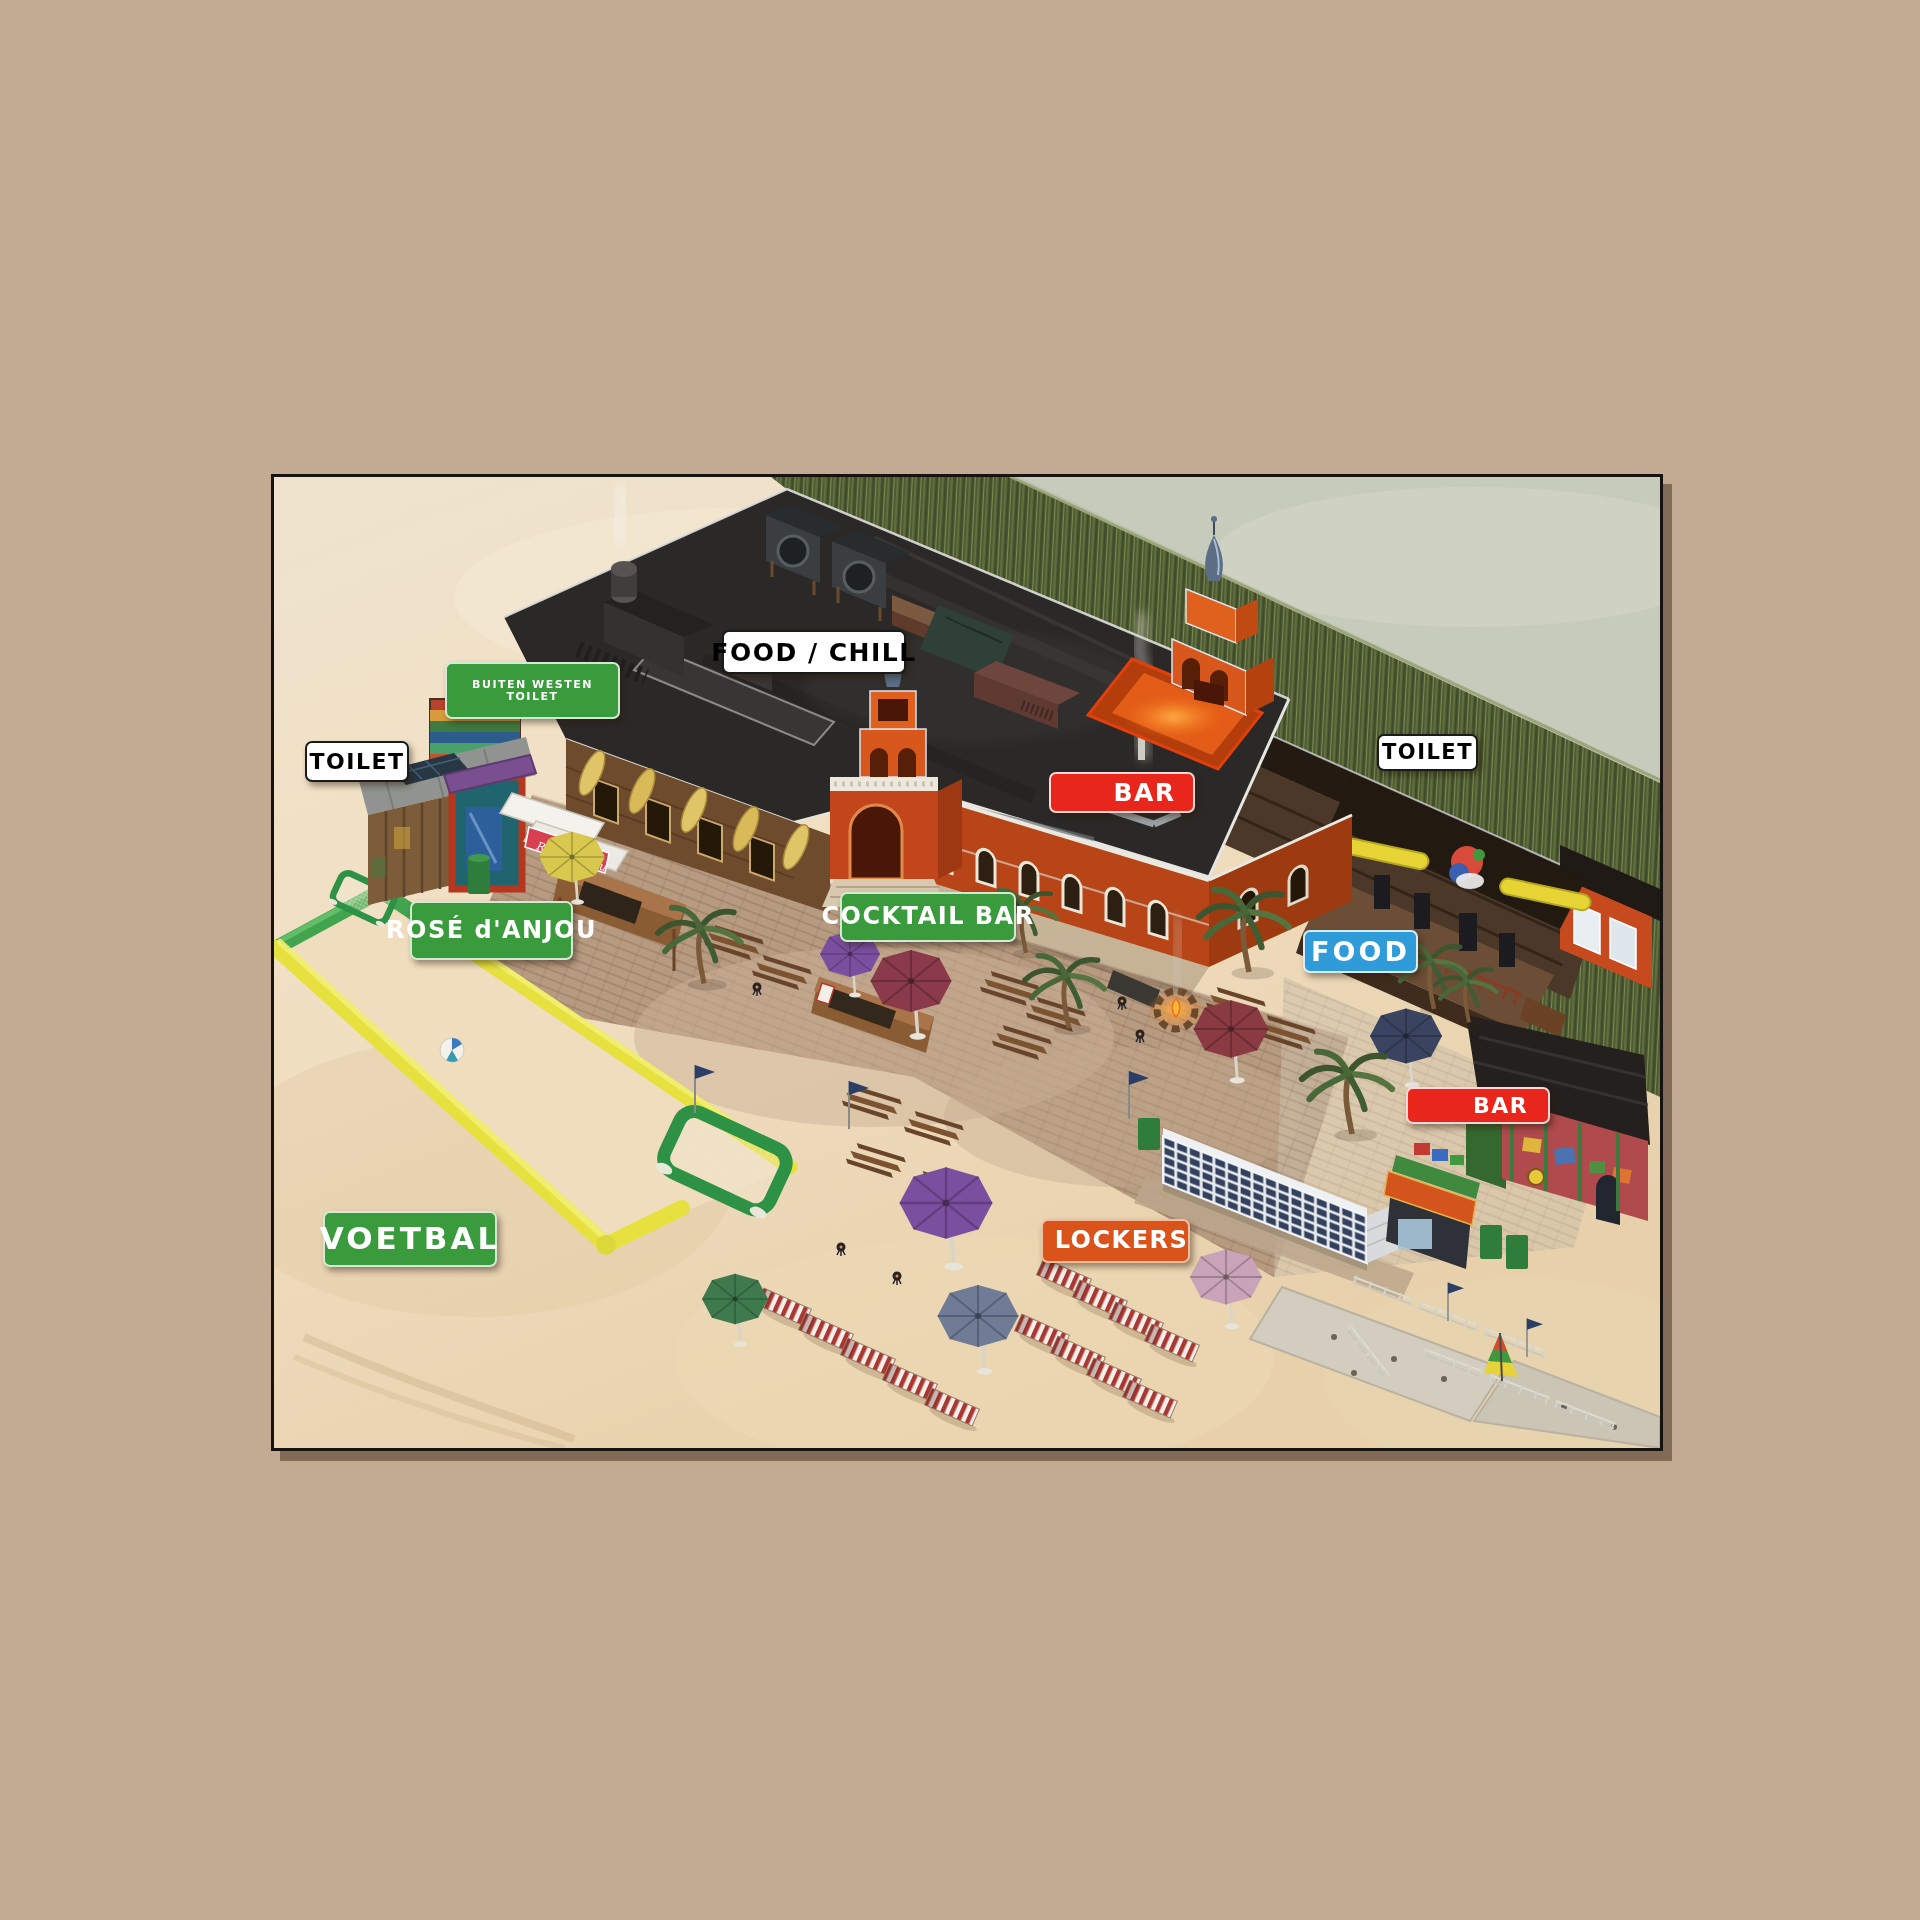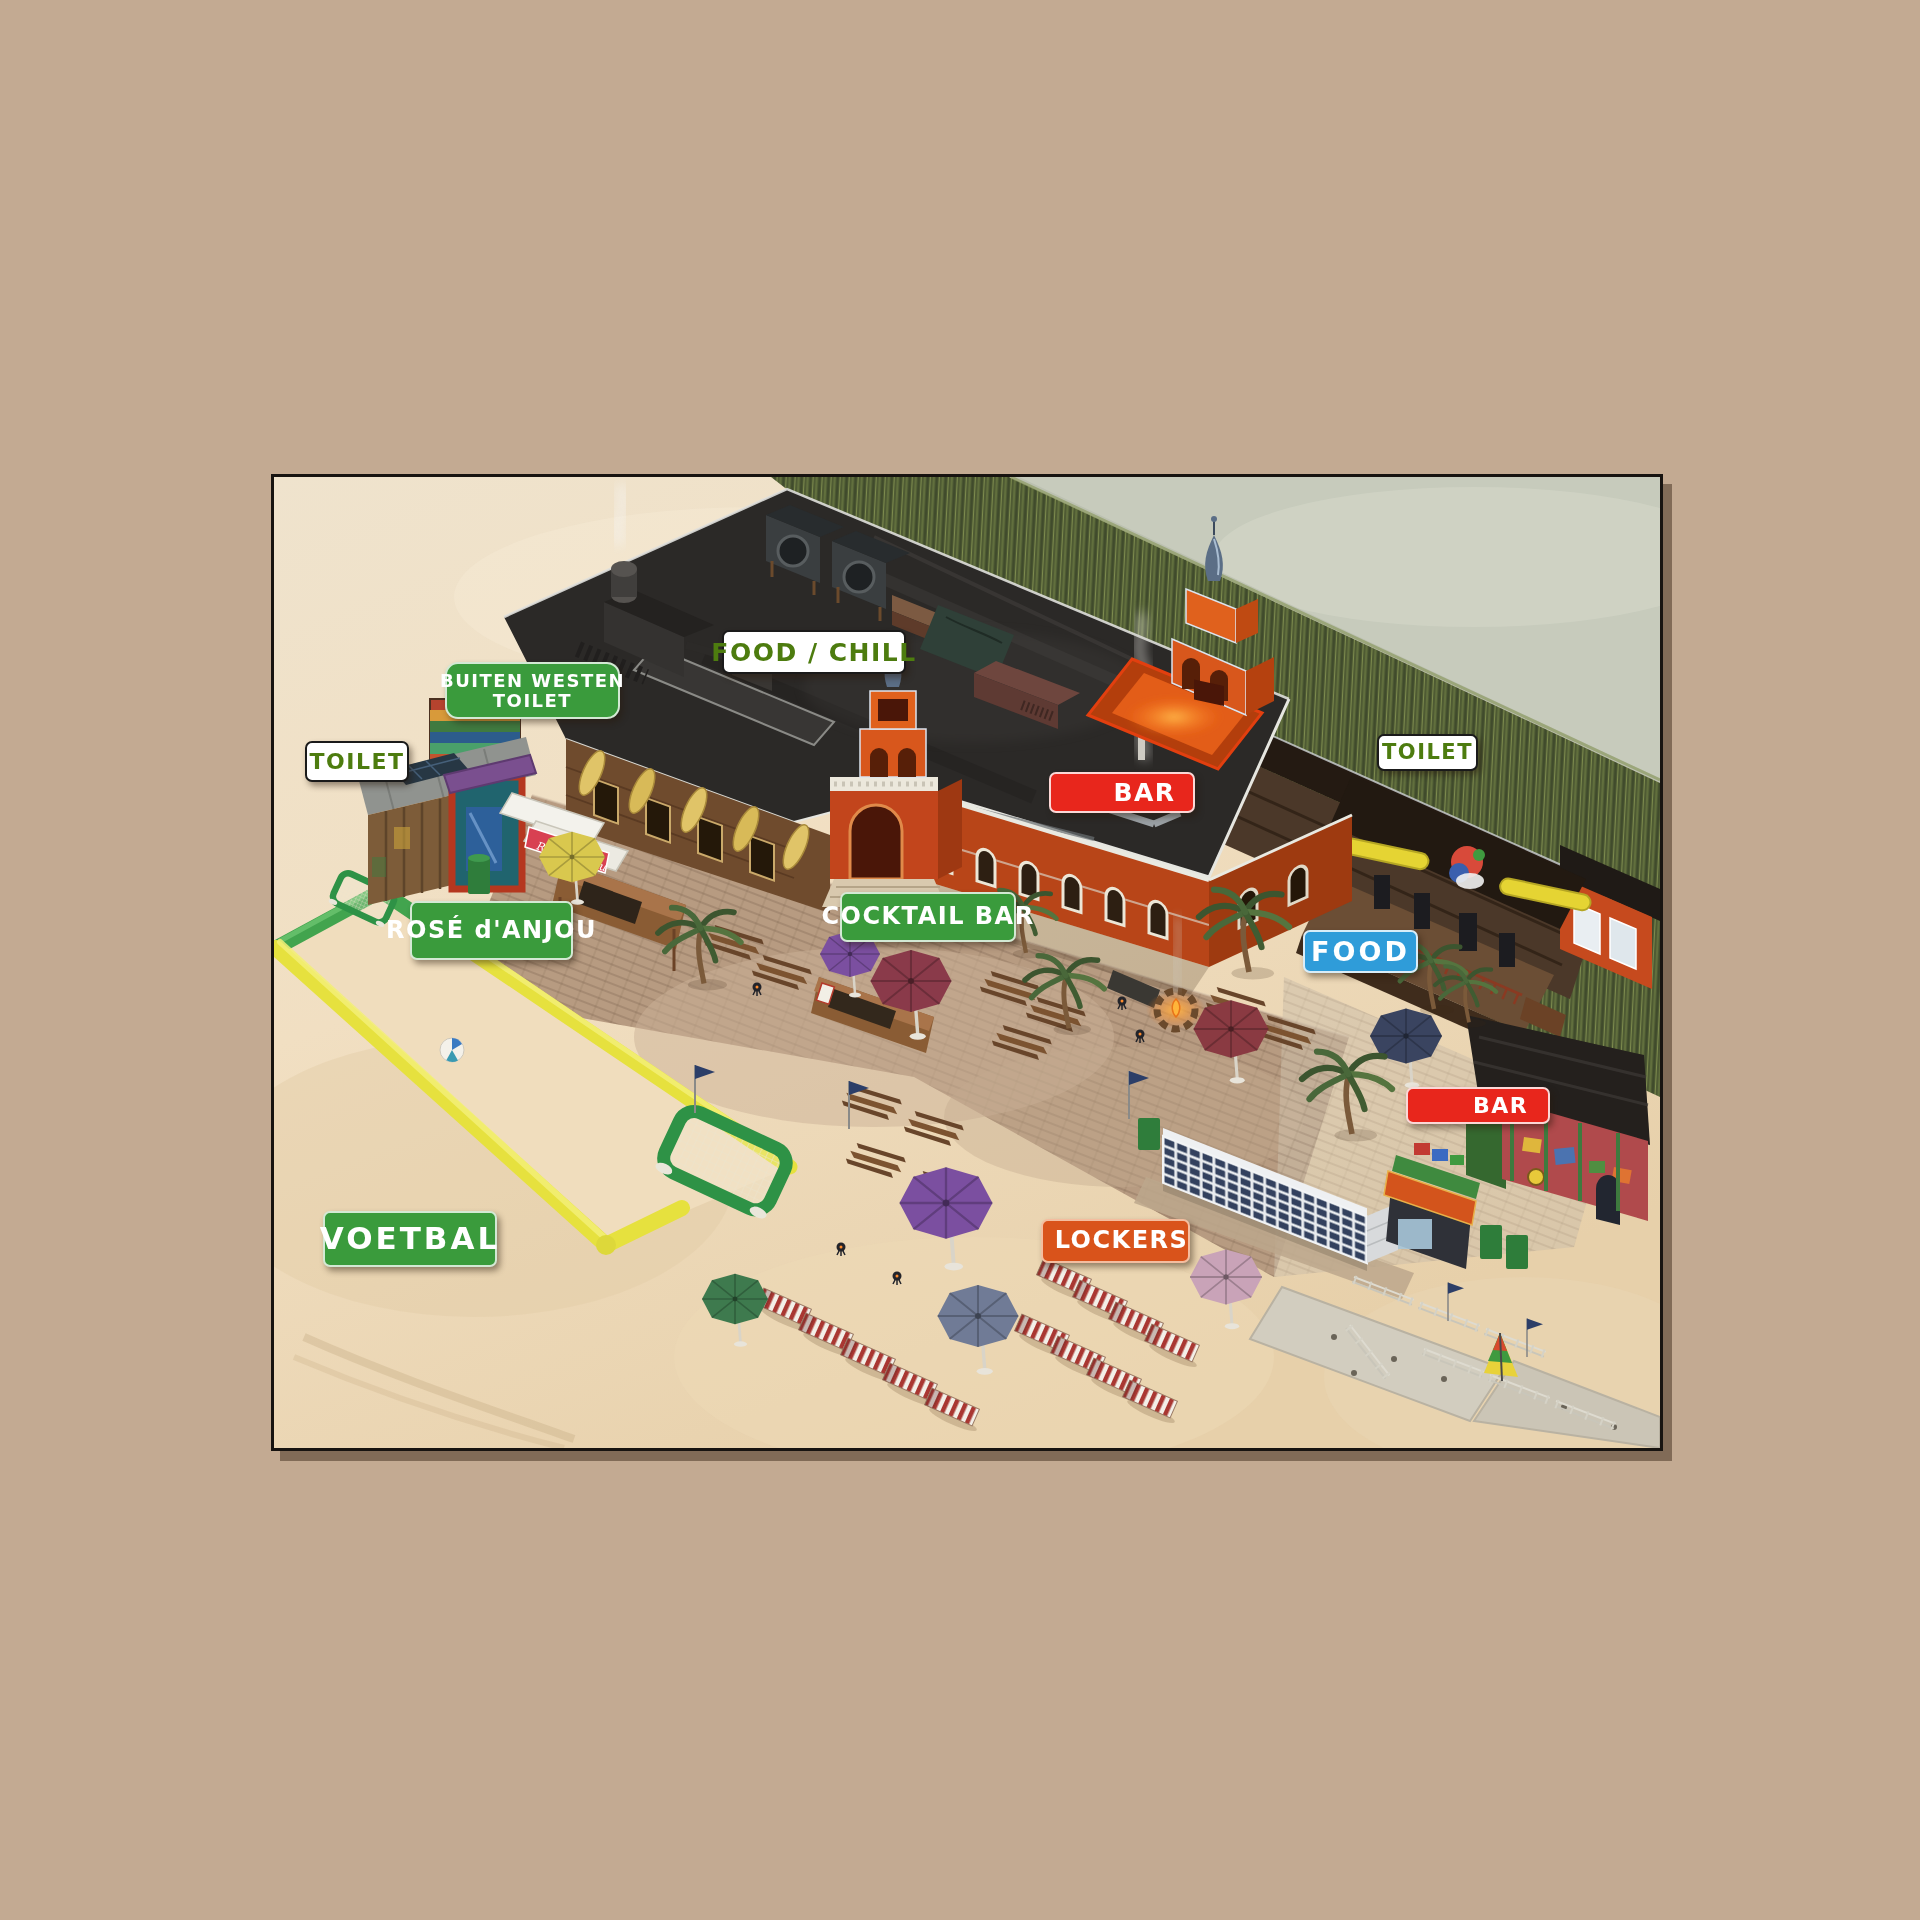--- a/index.html
+++ b/index.html
@@ -10,21 +10,21 @@
        box-shadow:9px 10px 0 rgba(74,55,38,.55);}
   .map svg{position:absolute;left:0;top:0;width:100%;height:100%;display:block;}
   .label{position:absolute;display:flex;flex-direction:column;align-items:center;justify-content:center;
          font-family:"DejaVu Sans","Liberation Sans",sans-serif;font-weight:bold;text-align:center;
          border-radius:7px;line-height:1.08;letter-spacing:1.5px;
          box-shadow:3px 4px 6px rgba(40,25,10,.45);white-space:nowrap;z-index:5;}
   .label.green {background:var(--label-green,#3a9b3c);color:#fff;border:2px solid rgba(255,255,255,.78);}
   .label.red   {background:var(--label-red,#e8261c);color:#fff;border:2px solid rgba(255,255,255,.82);padding-left:45px;}
   .label.blue  {background:var(--label-blue,#2f9cd9);color:#fff;border:2px solid rgba(255,255,255,.82);}
   .label.orange{background:var(--label-orange,#d9531b);color:#fff;border:2px solid rgba(255,235,215,.7);padding-left:12px;}
-  .label.white {background:var(--label-white,#fff);color:#4d7c0f;border:2px solid #1a1a1a;}
+  .label.white {background:var(--label-white,#fff);color:#000000;border:2px solid #1a1a1a;}
 </style>
 </head>
 <body>
 
 <div class="canvas">
  <div class="map">
 
   <svg viewBox="0 0 1386 971" preserveAspectRatio="none">
    <defs>
      <linearGradient id="sandG" x1="0" y1="0" x2="0.55" y2="1">
@@ -506,21 +506,21 @@
    <g>
      <use href="#flag" transform="translate(421,636)"></use>
      <use href="#flag" transform="translate(575,652)"></use>
      <use href="#flag" transform="translate(855,642)"></use>
      <use href="#flag" transform="translate(1174,844) scale(.8)"></use>
      <use href="#flag" transform="translate(1253,880) scale(.8)"></use>
    </g>
   </svg>
 
   <div class="label white" style="left:448px;top:153px;width:180px;height:40px;font-size:25px;">FOOD / CHILL</div>
-  <div class="label green" style="left:171px;top:185px;width:171px;height:53px;font-size:18px;border-radius:13px;">
+  <div class="label green" style="left:171px;top:185px;width:171px;height:53px;font-size:11px;">
     <span>BUITEN WESTEN</span>
     <span>TOILET</span>
   </div>
   <div class="label white" style="left:31px;top:264px;width:100px;height:37px;font-size:22px;">TOILET</div>
   <div class="label red" style="left:775px;top:295px;width:97px;height:37px;font-size:25px;">BAR</div>
   <div class="label white" style="left:1103px;top:257px;width:97px;height:33px;font-size:21px;">TOILET</div>
   <div class="label green" style="left:136px;top:424px;width:159px;height:55px;font-size:24px;">ROSÉ d'ANJOU</div>
   <div class="label green" style="left:566px;top:415px;width:172px;height:46px;font-size:24px;">COCKTAIL BAR</div>
   <div class="label blue" style="left:1029px;top:453px;width:111px;height:39px;font-size:27px;letter-spacing:3px;">FOOD</div>
   <div class="label red" style="left:1132px;top:610px;width:95px;height:33px;font-size:22px;">BAR</div>

